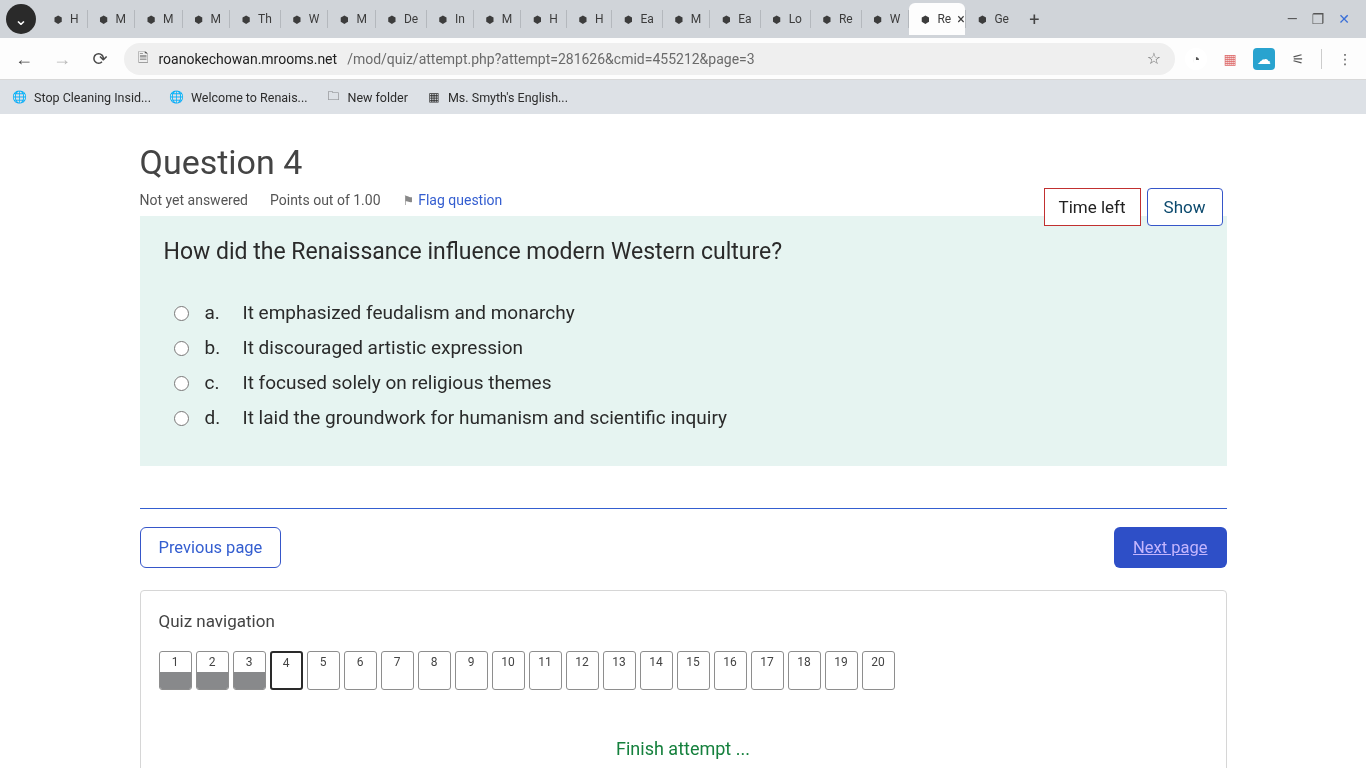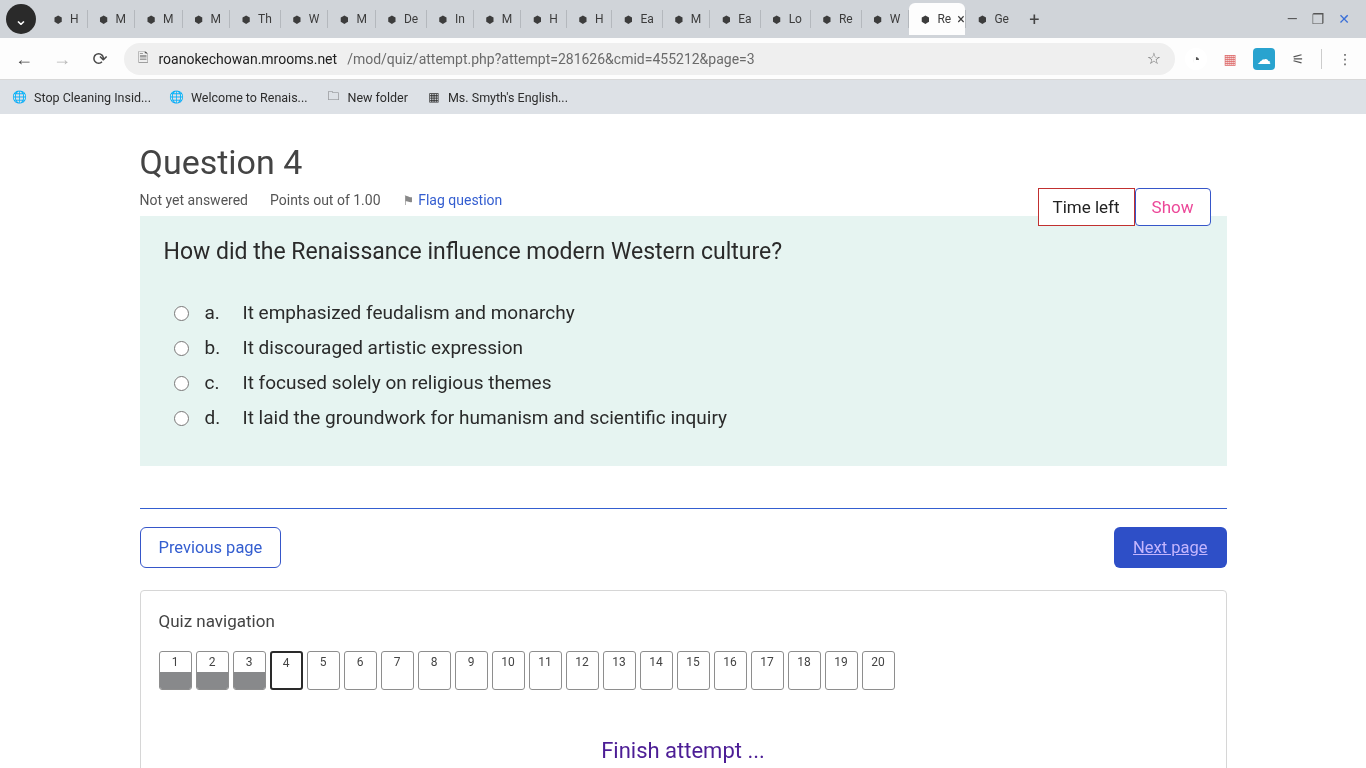--- a/index.html
+++ b/index.html
@@ -35,23 +35,23 @@
 
 
 .page { padding: 28px 0 0 0; }
 .container { width: 1087px; margin: 0 auto; position:relative; }
 
 .qtitle { font-size: 34px; color:#444; font-weight:400; margin-bottom:10px;}
 .qmeta { display:flex; align-items:center; gap:22px; font-size:14px; color:#555; margin-bottom:8px;}
 .flag-link { color:#345ed0; cursor:pointer; display:flex; align-items:center; gap:4px;}
 .flag-link .flag-icon { color:#888; font-size:13px;}
 
-.timer-row { position:absolute; top:46px; right:16px; display:flex; align-items:flex-start;}
+.timer-row { position:absolute; top:46px; right:4px; display:flex; gap:6px; align-items:flex-start;}
 .time-left { border:1px solid #c13030; background:#fff; padding:8px 14px; font-size:17px; color:#222;}
-.show-btn { border:1px solid #3656c9; background:#fff; color:#ec4899; padding:8px 16px; font-size:17px; cursor:pointer; border-radius:4px;}
+.show-btn { border:1px solid #3656c9; background:#fff; color:#0c4a6e; padding:8px 16px; font-size:17px; cursor:pointer; border-radius:4px;}
 
 .question-box { background:#e6f4f1; padding:22px 24px 30px 24px; min-height:250px; margin-top:4px;}
 .qtext { font-size:23px; color:#2a2a2a; margin-bottom:36px; font-weight:400;}
 .answers { display:flex; flex-direction:column; gap:12px; padding-left:10px;}
 .answer { display:flex; align-items:flex-start; gap:16px; font-size:19px; color:#2a2a2a;}
 .answer input[type=radio]{ width:15px; height:15px; margin-top:5px; cursor:pointer;}
 .answer .letter { width:22px; }
 
 .divider { height:1px; background:#345ed0; margin:42px 0 18px 0;}
 
@@ -59,21 +59,21 @@
 .btn { font-size:16.5px; padding:10px 18px; border-radius:6px; cursor:pointer; border:1px solid transparent;}
 .btn-outline { background:#fff; border:1px solid #3656c9; color:#345ed0;}
 .btn-primary { background:#2e4fc7; color:#c4b5fd;text-decoration:underline;}
 
 .quiz-nav-box { border:1px solid #d6d6d6; border-radius:4px; padding:20px 18px 24px 18px;}
 .quiz-nav-title { text-align:left; font-size:17px; color:#444; margin-bottom:20px;}
 .qgrid { display:flex; gap:4px; flex-wrap:wrap; margin-bottom:22px;}
 .qbox { width:33px; height:39px; border:1px solid #8e8e8e; border-radius:3px; position:relative; font-size:12px; color:#444; cursor:pointer; background:#fff; display:flex; justify-content:center; padding-top:3px;}
 .qbox.answered::after { content:""; position:absolute; left:0; right:0; bottom:0; height:17px; background:#88898b; border-radius:0 0 2px 2px;}
 .qbox.current { border:2px solid #2a2a2a; }
-.finish-link { text-align:center; color:#4c1d95; font-size:22px; cursor:pointer;margin-top:48px;}
+.finish-link { text-align:center; color:#15803d; font-size:18px; cursor:pointer;margin-top:48px;}
 </style>
 </head>
 <body>
 
 <div class="browser-chrome">
   <div class="tab-strip">
     <div class="dropdown-btn">⌄</div>
     <div id="tabs-mount" style="display: flex; align-items: center;">
         <div class="tab">
           <span class="favicon">⬢</span>

